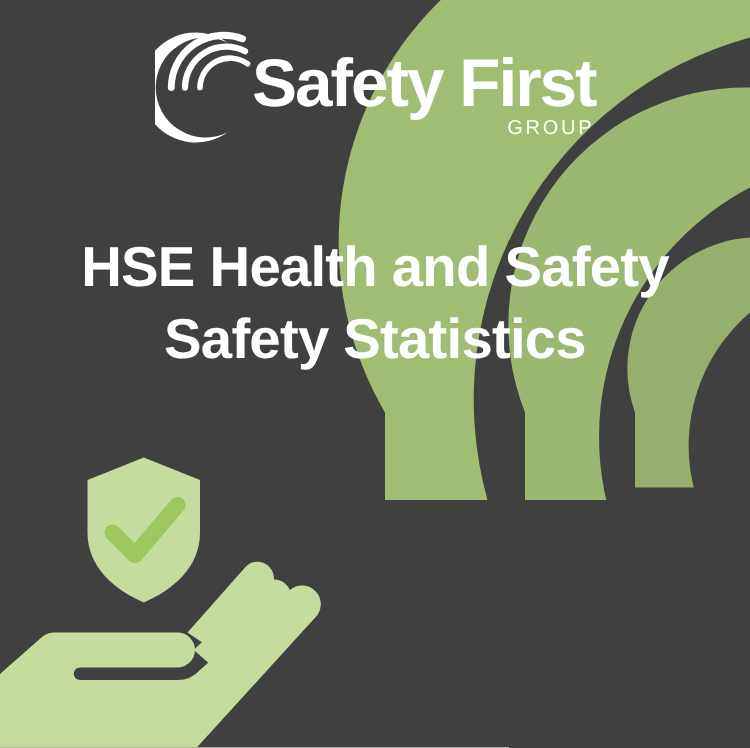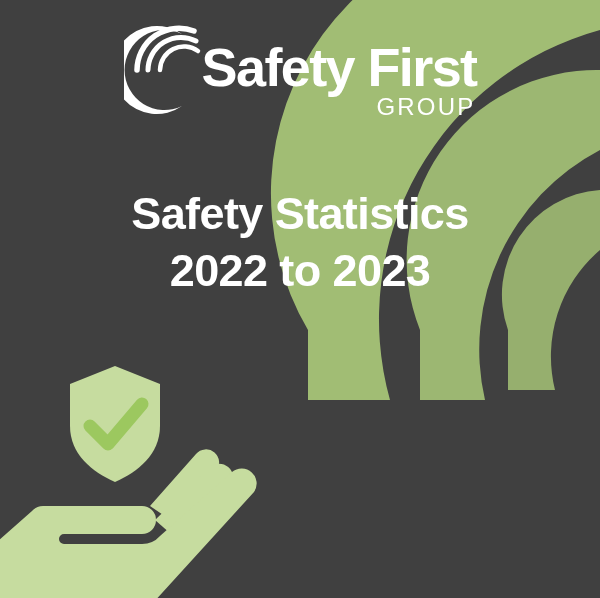--- a/index.html
+++ b/index.html
@@ -57,21 +57,21 @@
   }
   .logo-wordmark {
     font-size: 54px;
     font-weight: 700;
     color: #ffffff;
     line-height: 0.95;
     letter-spacing: -1.6px;
     white-space: nowrap;
   }
   .logo-sub {
-    font-size: 24px;
+    font-size: 16px;
     font-weight: 300;
     color: #ffffff;
     letter-spacing: 2.2px;
     line-height: 1;
     margin-top: 2px;
     margin-right: 1px;
     white-space: nowrap;
   }
   
   .headline {
@@ -134,22 +134,22 @@
         <path d="M74 27 A24 24 0 0 0 36 46" stroke="#ffffff" stroke-width="4.5" stroke-linecap="round" fill="none"></path>
       </svg>
       <div class="logo-text">
         <div class="logo-wordmark">Safety First</div>
         <div class="logo-sub">GROUP</div>
       </div>
     </div>
   </div>
 
   <div class="headline">
+    <span class="hl-line">HSE Health and Safety</span>
     <span class="hl-line">Safety Statistics</span>
-    <span class="hl-line">2022 to 2023</span>
   </div>
 
   <svg class="illustration" viewBox="0 0 300 250" fill="none" aria-hidden="true">
 
     <g>
       <path d="M123 12 L78 30 L78 72 C78 100 100 118 123 128 C146 118 168 100 168 72 L168 30 Z" fill="#c6dc9f"></path>
       <path d="M98 72 L116 90 L150 50" stroke="#9cc85f" stroke-width="13" stroke-linecap="round" stroke-linejoin="round" fill="none"></path>
     </g>
 
     <g>

